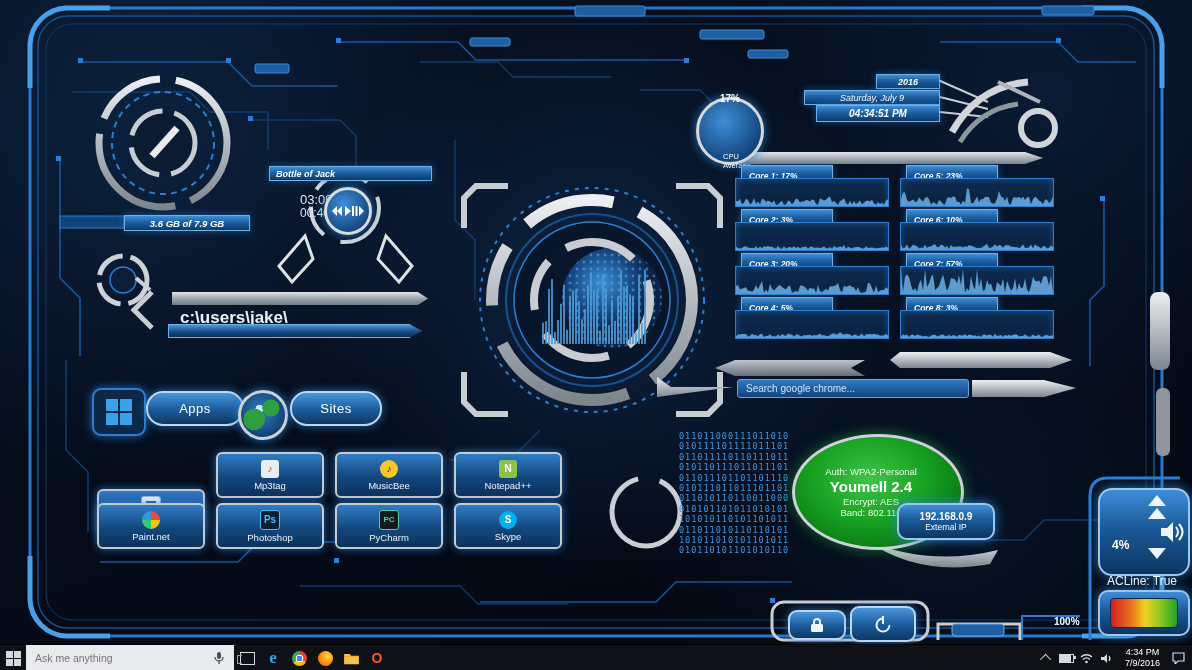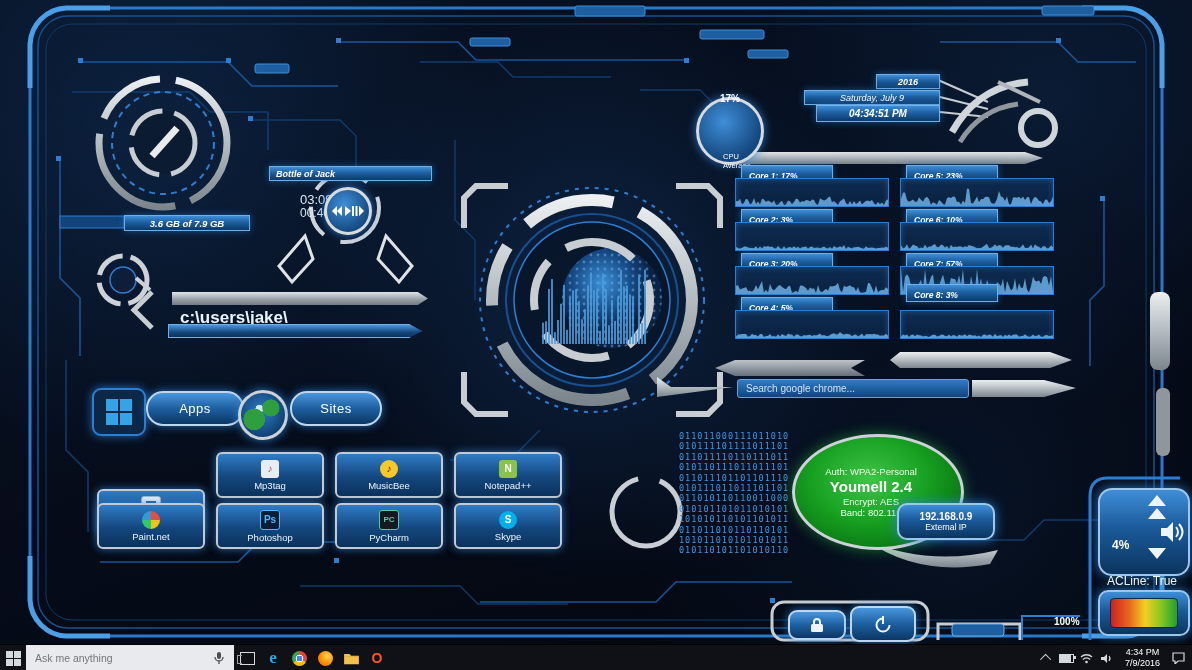--- a/index.html
+++ b/index.html
@@ -289,21 +289,21 @@
   <svg class="abs wave graph" style="left:900px;top:266px" width="152" height="27">
         <polygon points="0,27 0,2.0 2,25.0 4,9.7 6,7.2 8,10.2 10,18.3 12,23.6 14,20.9 16,24.9 18,16.8 20,12.8 22,23.2 24,2.0 26,19.7 28,16.4 30,9.8 32,7.5 34,23.0 36,21.3 38,19.1 40,12.7 42,7.5 44,16.0 46,23.8 48,19.3 50,10.9 52,11.7 54,12.3 56,16.6 58,8.3 60,18.1 62,2.0 64,25.5 66,21.0 68,24.0 70,8.9 72,18.5 74,22.3 76,2.0 78,20.0 80,11.2 82,24.1 84,22.4 86,12.9 88,18.1 90,16.4 92,23.3 94,25.0 96,14.9 98,16.8 100,19.3 102,11.4 104,25.4 106,13.8 108,18.7 110,23.6 112,21.2 114,11.3 116,24.1 118,16.1 120,21.1 122,20.5 124,11.1 126,22.6 128,25.6 130,19.1 132,9.4 134,13.8 136,14.5 138,13.3 140,17.1 142,10.1 144,9.0 146,10.0 148,18.6 150,9.0 152,24.2 152,27" fill="#66a9dd" opacity="0.9"></polygon>
       </svg>
 
   <div class="abs chip corechip" style="left:741px;top:297px;">
         <span>Core 4: 5%</span>
       </div>
   <svg class="abs wave graph" style="left:735px;top:310px" width="152" height="27">
         <polygon points="0,27 0,25.7 2,23.6 4,23.5 6,23.1 8,23.1 10,23.0 12,25.7 14,25.1 16,22.7 18,24.0 20,23.9 22,25.4 24,22.9 26,23.0 28,25.9 30,25.0 32,24.9 34,22.9 36,25.5 38,24.9 40,25.8 42,23.3 44,25.4 46,22.9 48,24.3 50,25.1 52,22.6 54,23.6 56,23.6 58,25.7 60,23.4 62,23.4 64,24.9 66,25.5 68,24.0 70,24.6 72,24.0 74,23.8 76,24.9 78,23.9 80,24.6 82,23.8 84,22.6 86,24.6 88,23.9 90,25.1 92,25.3 94,23.9 96,22.8 98,22.2 100,23.6 102,23.3 104,21.1 106,22.8 108,23.8 110,22.8 112,22.9 114,23.4 116,25.2 118,23.8 120,23.4 122,25.4 124,24.3 126,22.6 128,25.5 130,23.3 132,23.3 134,23.0 136,23.5 138,22.8 140,23.6 142,23.4 144,24.7 146,24.6 148,24.6 150,22.7 152,24.8 152,27" fill="#66a9dd" opacity="0.9"></polygon>
       </svg>
-  <div class="abs chip corechip" style="left:906px;top:284px;">
+  <div class="abs chip corechip" style="left:906px;top:297px;">
         <span>Core 8: 3%</span>
       </div>
   <svg class="abs wave graph" style="left:900px;top:310px" width="152" height="27">
         <polygon points="0,27 0,25.5 2,23.4 4,24.6 6,23.6 8,25.9 10,23.9 12,23.4 14,25.3 16,23.6 18,24.2 20,24.5 22,25.5 24,24.9 26,25.2 28,25.9 30,24.8 32,23.8 34,23.7 36,25.6 38,25.0 40,23.8 42,23.6 44,24.9 46,25.2 48,23.5 50,25.4 52,24.1 54,24.4 56,25.7 58,23.8 60,24.4 62,24.6 64,23.3 66,25.3 68,23.4 70,24.0 72,24.7 74,24.2 76,25.4 78,24.4 80,25.9 82,23.7 84,23.5 86,24.8 88,23.5 90,23.9 92,25.7 94,22.8 96,25.2 98,24.6 100,24.0 102,26.0 104,23.7 106,25.1 108,23.6 110,25.1 112,23.8 114,23.6 116,23.6 118,25.7 120,25.1 122,24.9 124,23.2 126,24.9 128,25.8 130,25.6 132,23.4 134,25.2 136,24.7 138,23.5 140,25.8 142,25.8 144,24.3 146,23.9 148,25.0 150,24.7 152,24.3 152,27" fill="#66a9dd" opacity="0.9"></polygon>
       </svg>
 
   <div class="abs chip center" style="left:124px;top:215px;width:124px;height:14px;font-size:9.5px;font-weight:bold;">
     <span>3.6 GB of 7.9 GB</span>
   </div>
 

